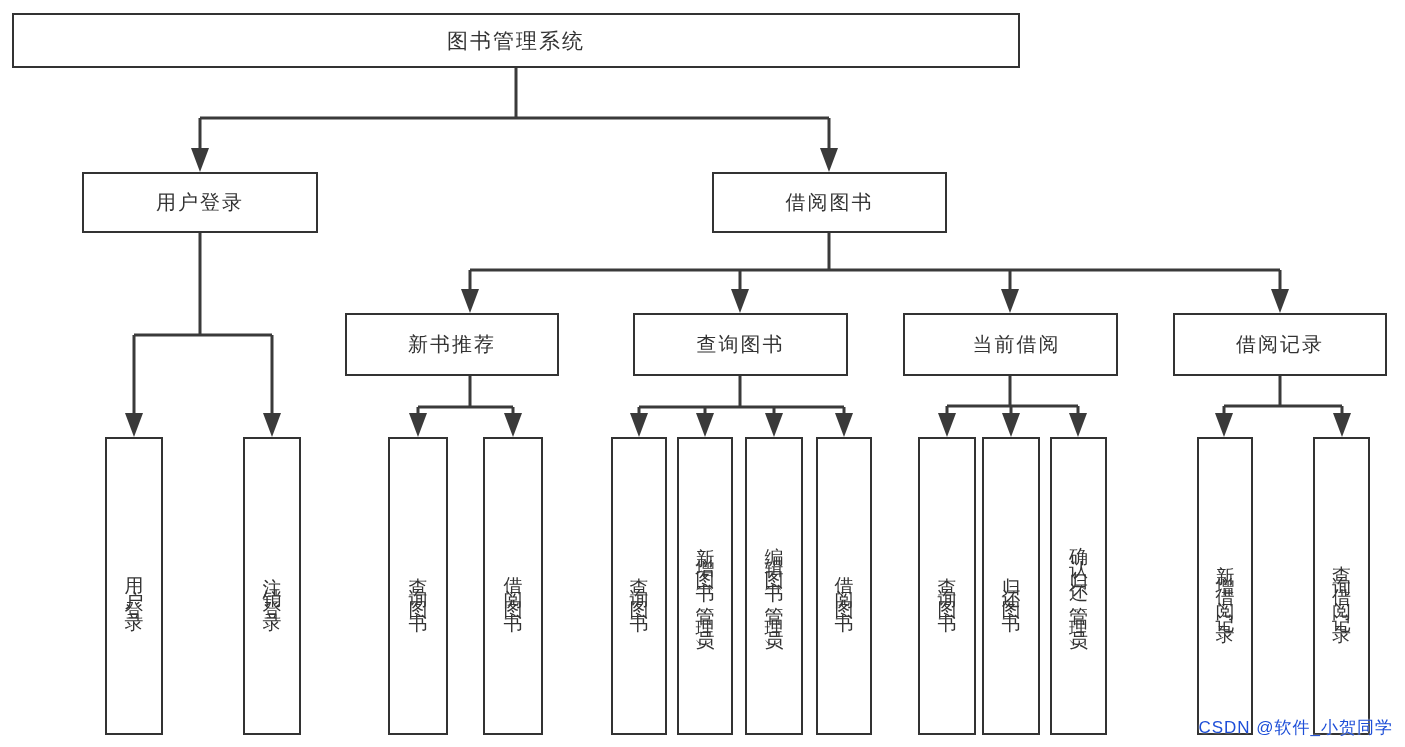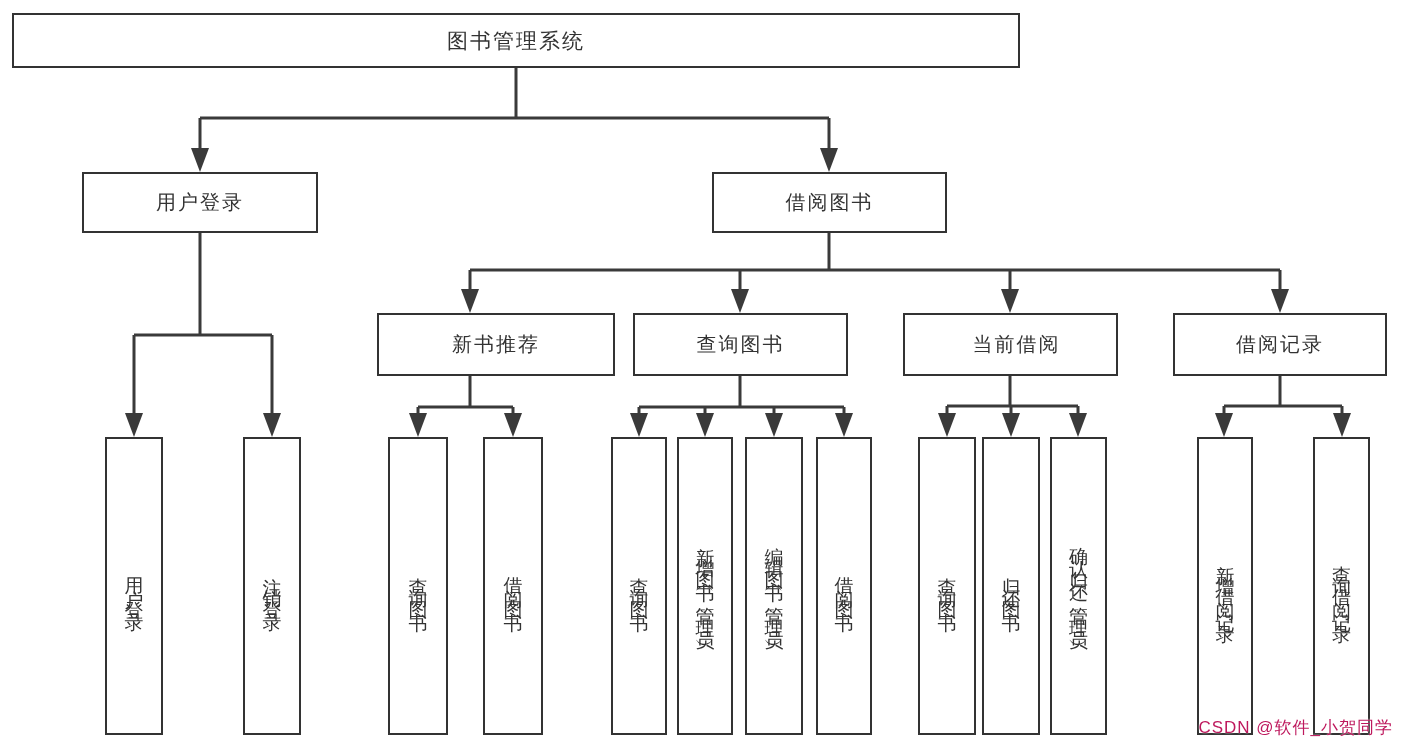--- a/index.html
+++ b/index.html
@@ -50,21 +50,21 @@
     font-size: 19px;
   }
   .v-box .label {
     letter-spacing: 12px;
     display: block;
   }
   
   #n-user-login  { left: 82px;  top: 172px; width: 236px; height: 61px; }
   #n-book-mgmt   { left: 712px; top: 172px; width: 235px; height: 61px; }
   
-  #n-new-book    { left: 377px; top: 313px; width: 238px; height: 63px; }
+  #n-new-book    { left: 345px; top: 313px; width: 214px; height: 63px; }
   #n-book-borrow { left: 633px; top: 313px; width: 215px; height: 63px; }
   #n-cur-borrow  { left: 903px; top: 313px; width: 215px; height: 63px; padding-left: 12px; }
   #n-borrow-rec  { left: 1173px; top: 313px; width: 214px; height: 63px; }
   
   #l1  { left: 105px;  width: 58px; }
   #l2  { left: 243px;  width: 58px; }
   #l3  { left: 388px;  width: 60px; }
   #l4  { left: 483px;  width: 60px; }
   #l5  { left: 611px;  width: 56px; }
   #l6  { left: 677px;  width: 56px; }
@@ -74,21 +74,21 @@
   #l10 { left: 982px;  width: 58px; }
   #l11 { left: 1050px; width: 57px; }
   #l12 { left: 1197px; width: 56px; }
   #l13 { left: 1313px; width: 57px; }
 
   .watermark {
     position: absolute;
     right: 12px;
     bottom: 8px;
     font-size: 17px;
-    color: #be185d;
+    color: #1d4ed8;
     letter-spacing: 1px;
     text-shadow: 0 0 2px #ffffff;
     white-space: nowrap;
   }
 </style>
 </head>
 <body>
 
 <div class="canvas">
 

